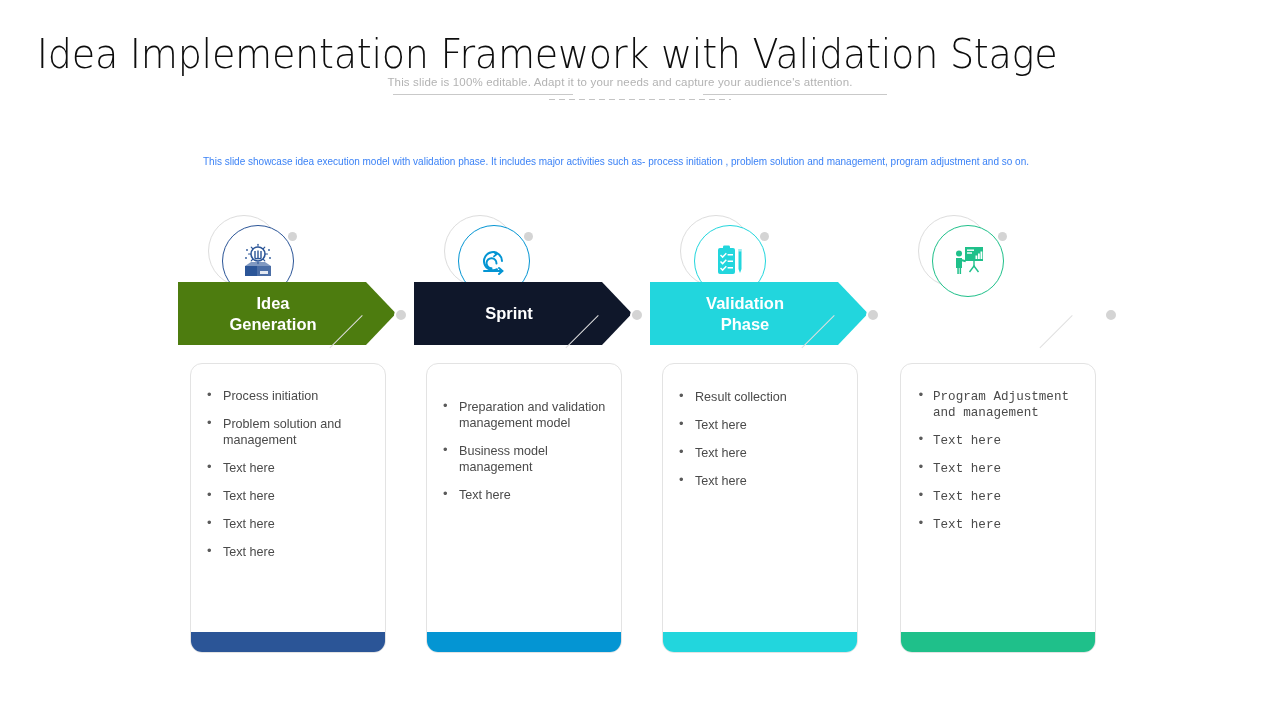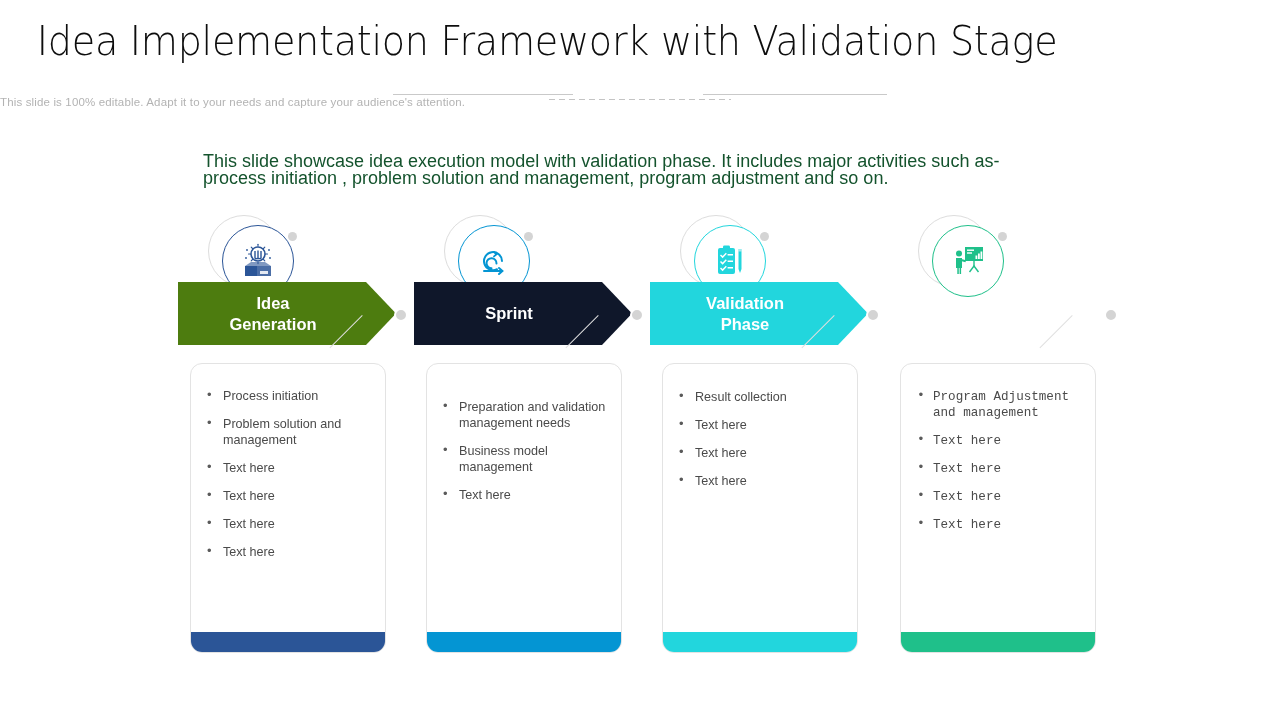--- a/index.html
+++ b/index.html
@@ -11,42 +11,41 @@
     height: 720px;
     background: #ffffff;
     font-family: "Liberation Sans", sans-serif;
     overflow: hidden;
     position: relative;
   }
 
   
   .title-wrap {
     position: absolute;
-    top: 18px;
+    top: 31px;
     left: 0;
     width: 1052px;
     text-align: center;
   }
   .slide-title {
     font-family: "DejaVu Sans", sans-serif;
     font-size: 41px;
     line-height: 46px;
     font-weight: 300;
     color: #0d0d0d;
     letter-spacing: -0.3px;
     transform: scaleX(0.93);
     white-space: nowrap;
   }
   .subtitle-block {
     position: absolute;
     top: 72px;
     left: 0;
     width: 1240px;
-    text-align: left;
-    margin-top: 20px;
+    text-align: center;
   }
   .subtitle {
     font-size: 11.5px;
     color: #b3b3b3;
     letter-spacing: 0.15px;
     white-space: nowrap;
     display: inline-block;
   }
   .edit-line {
     position: absolute;
@@ -63,23 +62,23 @@
     height: 1px;
     background: repeating-linear-gradient(to right, #c4c4c4 0 6px, transparent 6px 10px);
   }
 
   
   .description {
     position: absolute;
     top: 153px;
     left: 203px;
     width: 845px;
-    font-size: 18px;
+    font-size: 10px;
     line-height: 17px;
-    color: #14532d;
+    color: #3b82f6;
   }
 
   
   .columns {
     position: absolute;
     top: 215px;
     left: 178px;
     width: 930px;
     height: 445px;
   }
@@ -312,21 +311,21 @@
       </span>
     </div>
     <div class="chev" style="background:#0f172a">
       <div class="chev-label">Sprint</div>
     </div>
     <div class="chev-connector"></div>
     <div class="chev-dot"></div>
     <div class="card-dot"></div>
     <div class="card">
       <ul class="bullets">
-        <li>Preparation and validation management needs</li>
+        <li>Preparation and validation management model</li>
         <li>Business model management</li>
         <li>Text here</li>
       </ul>
       <div class="card-bottom" style="background:#0495D3"></div>
     </div>
   </div>
 
   <div class="col c2">
     <div class="circ-ghost"></div>
     <div class="circ-dot"></div>

